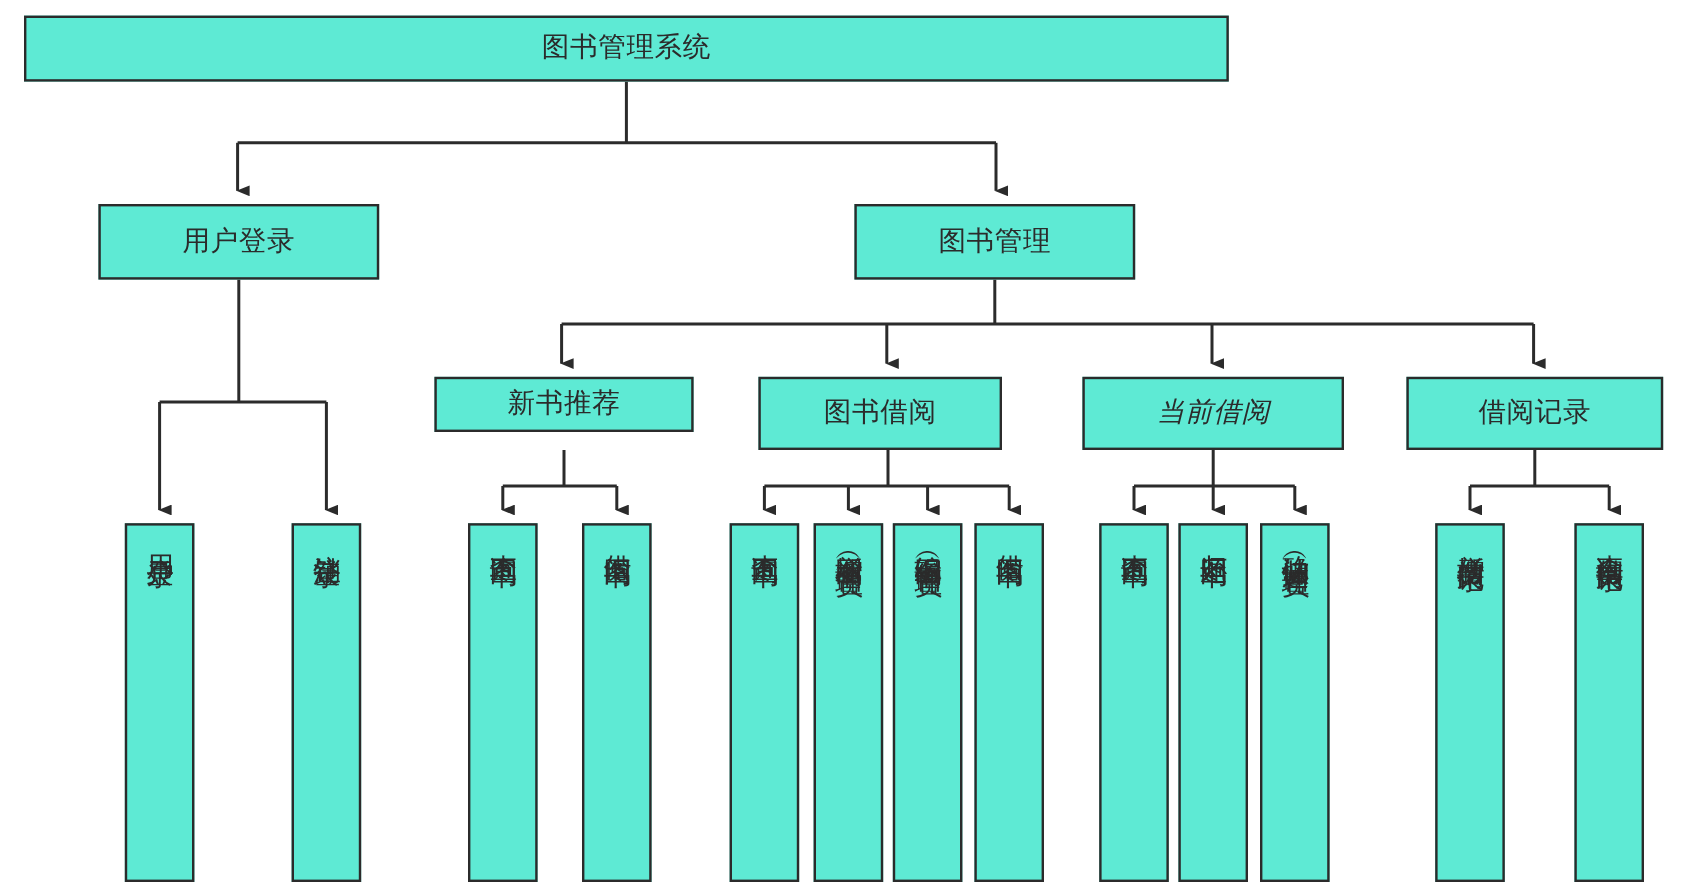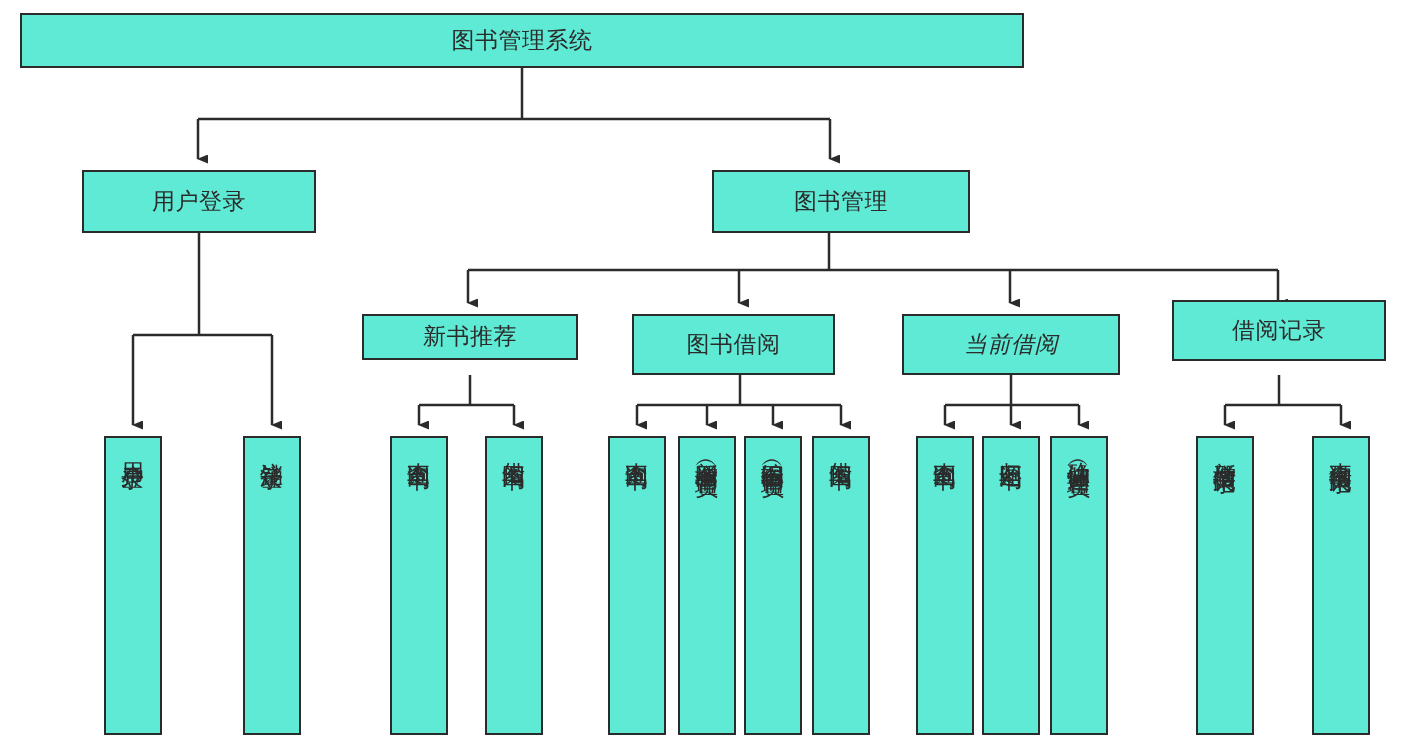--- a/index.html
+++ b/index.html
@@ -113,33 +113,33 @@
       </g>
   </svg>
 
   <div id="nodes-layer">
       <div class="node horizontal" style="left: 20px; top: 13px; width: 1004px; height: 55px;">
         <div class="node-label">图书管理系统</div>
       </div>
       <div class="node horizontal" style="left: 82px; top: 170px; width: 234px; height: 63px;">
         <div class="node-label">用户登录</div>
       </div>
-      <div class="node horizontal" style="left: 712px; top: 170px; width: 258px; height: 63px;">
+      <div class="node horizontal" style="left: 712px; top: 170px; width: 234px; height: 63px;">
         <div class="node-label">图书管理</div>
       </div>
       <div class="node horizontal" style="left: 362px; top: 314px; width: 216px; height: 46px;">
         <div class="node-label">新书推荐</div>
       </div>
       <div class="node horizontal" style="left: 632px; top: 314px; width: 203px; height: 61px;">
         <div class="node-label">图书借阅</div>
       </div>
       <div class="node horizontal" style="left: 902px; top: 314px; width: 218px; height: 61px; font-style: italic;">
         <div class="node-label">当前借阅</div>
       </div>
-      <div class="node horizontal" style="left: 1172px; top: 300px; width: 214px; height: 61px;">
+      <div class="node horizontal" style="left: 1172px; top: 314px; width: 214px; height: 61px;">
         <div class="node-label">借阅记录</div>
       </div>
       <div class="node vertical" style="left: 104px; top: 436px; width: 58px; height: 299px;">
         <div class="node-label">用户登录</div>
       </div>
       <div class="node vertical" style="left: 243px; top: 436px; width: 58px; height: 299px;">
         <div class="node-label">注销登录</div>
       </div>
       <div class="node vertical" style="left: 390px; top: 436px; width: 58px; height: 299px;">
         <div class="node-label">查询图书</div>

